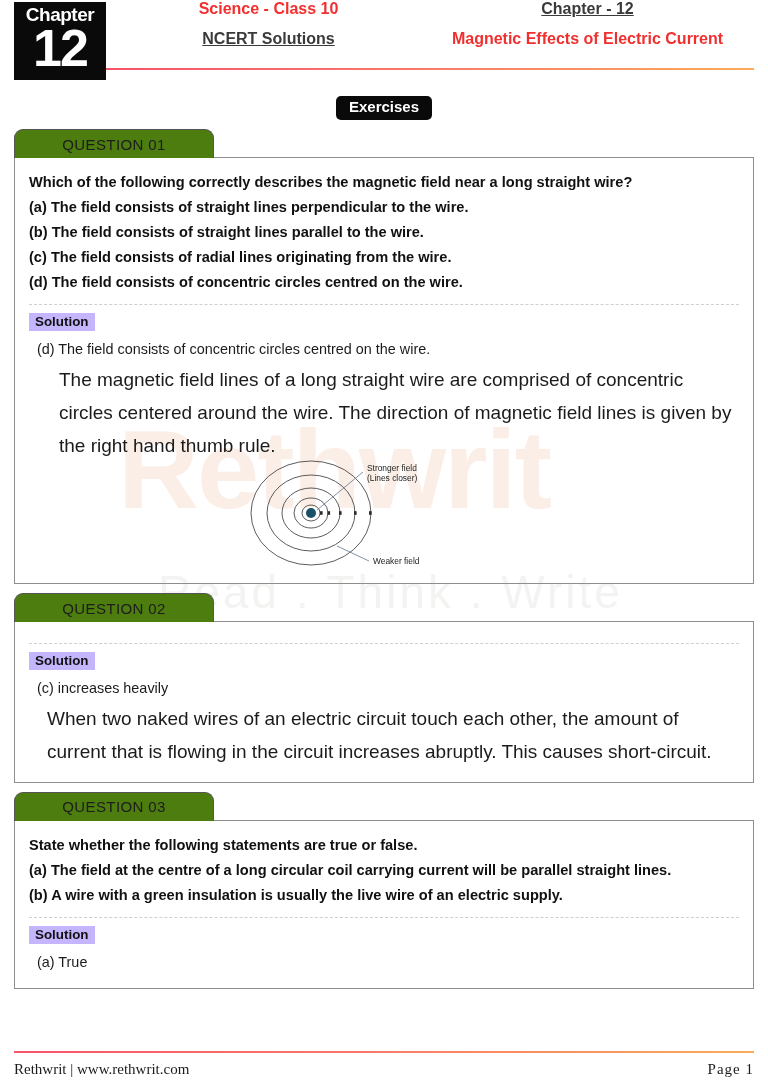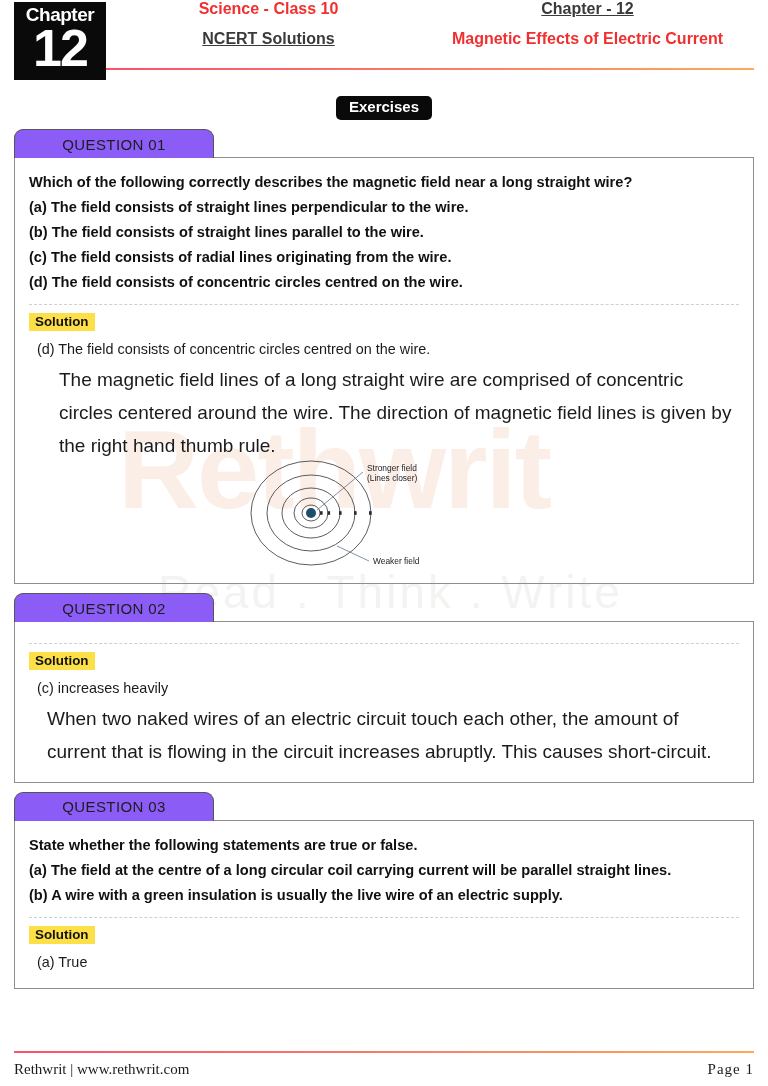--- a/index.html
+++ b/index.html
@@ -146,21 +146,21 @@
 
   
   .qblock {
     position: relative;
     z-index: 2;
     margin-top: 8px;
   }
   .qtab {
     width: 200px;
     height: 29px;
-    background: #8b5cf6;
+    background: #4d7c0f;
     border: 1px solid #555555;
     border-bottom: none;
     border-radius: 9px 9px 0 0;
     display: flex;
     align-items: center;
     justify-content: center;
     font-size: 15px;
     color: #1d1d1d;
     letter-spacing: 0.4px;
     position: relative;
@@ -180,21 +180,21 @@
   }
   .qtext div { margin: 0; }
 
   .dashed {
     border-top: 1px dashed #cfcfcf;
     margin: 9px 0 7px;
   }
 
   .sol-label {
     display: inline-block;
-    background: #fde047;
+    background: #c4b5fd;
     font-size: 13.4px;
     font-weight: bold;
     color: #111111;
     padding: 1px 6px 2px;
     margin-bottom: 3px;
   }
 
   .ans {
     font-size: 14.4px;
     color: #1b1b1b;

